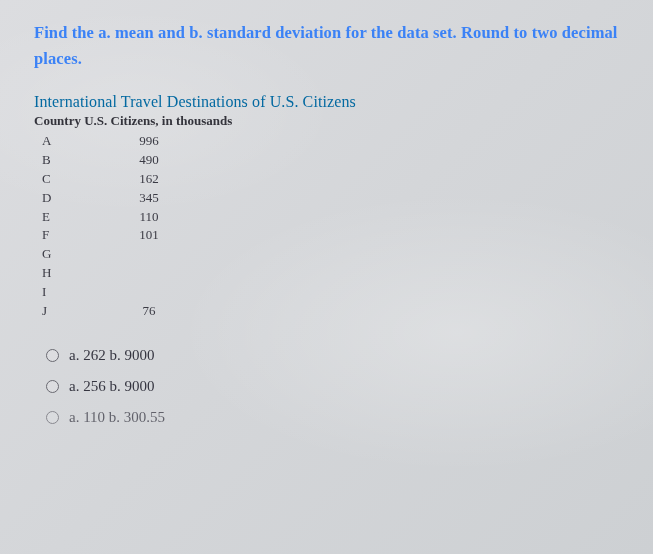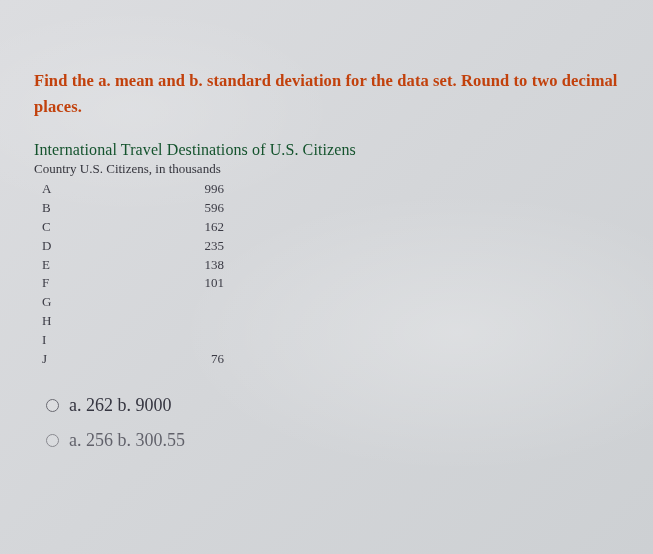--- a/index.html
+++ b/index.html
@@ -22,64 +22,64 @@
     pointer-events: none;
   }
   .page {
     position: relative;
     padding: 20px 28px 18px 34px;
   }
   .question {
     font-size: 16.5px;
     font-weight: 600;
     line-height: 1.55;
-    color: #c2410c;
+    color: #3b82f6;
     margin-bottom: 22px;
     letter-spacing: 0.1px;
-    margin-top: 48px;
   }
   .table-title {
     font-size: 16px;
     font-weight: 400;
-    color: #14532d;
+    color: #0369a1;
     margin-bottom: 2px;
     letter-spacing: 0.1px;
   }
   .table-header {
     font-size: 13px;
     color: #34343c;
     margin-bottom: 3px;
+    font-weight: bold;
   }
   .data-table {
     font-size: 13px;
     color: #3a3a44;
     margin-bottom: 26px;
   }
   .data-row {
     display: flex;
     line-height: 1.45;
   }
   .col-country {
     width: 40px;
     padding-left: 8px;
   }
   .col-value {
     width: 160px;
-    text-align: right;
+    text-align: center;
     padding-right: 10px;
   }
   .options {
     padding-left: 12px;
   }
   .option {
     display: flex;
     align-items: center;
     gap: 10px;
     margin-bottom: 14px;
-    font-size: 18px;
+    font-size: 15px;
     color: #353540;
   }
   .radio {
     width: 13px;
     height: 13px;
     border: 1.4px solid #6a6a72;
     border-radius: 50%;
     flex: 0 0 auto;
     background: rgba(255,255,255,0.15);
   }
@@ -94,33 +94,33 @@
   <div class="table-title">International Travel Destinations of U.S. Citizens</div>
   <div class="table-header">Country U.S. Citizens, in thousands</div>
 
   <div class="data-table">
     <div class="data-row">
       <div class="col-country">A</div>
       <div class="col-value">996</div>
     </div>
     <div class="data-row">
       <div class="col-country">B</div>
-      <div class="col-value">596</div>
+      <div class="col-value">490</div>
     </div>
     <div class="data-row">
       <div class="col-country">C</div>
       <div class="col-value">162</div>
     </div>
     <div class="data-row">
       <div class="col-country">D</div>
-      <div class="col-value">235</div>
+      <div class="col-value">345</div>
     </div>
     <div class="data-row">
       <div class="col-country">E</div>
-      <div class="col-value">138</div>
+      <div class="col-value">110</div>
     </div>
     <div class="data-row">
       <div class="col-country">F</div>
       <div class="col-value">101</div>
     </div>
     <div class="data-row">
       <div class="col-country">G</div>
     </div>
     <div class="data-row">
       <div class="col-country">H</div>
@@ -132,18 +132,22 @@
       <div class="col-country">J</div>
       <div class="col-value">76</div>
     </div>
   </div>
 
   <div class="options">
     <div class="option">
       <span class="radio"></span>
       <span>a. 262 b. 9000</span>
     </div>
+    <div class="option">
+      <span class="radio"></span>
+      <span>a. 256 b. 9000</span>
+    </div>
     <div class="option faded">
       <span class="radio"></span>
-      <span>a. 256 b. 300.55</span>
+      <span>a. 110 b. 300.55</span>
     </div>
   </div>
 </div>
 
 </body></html>

